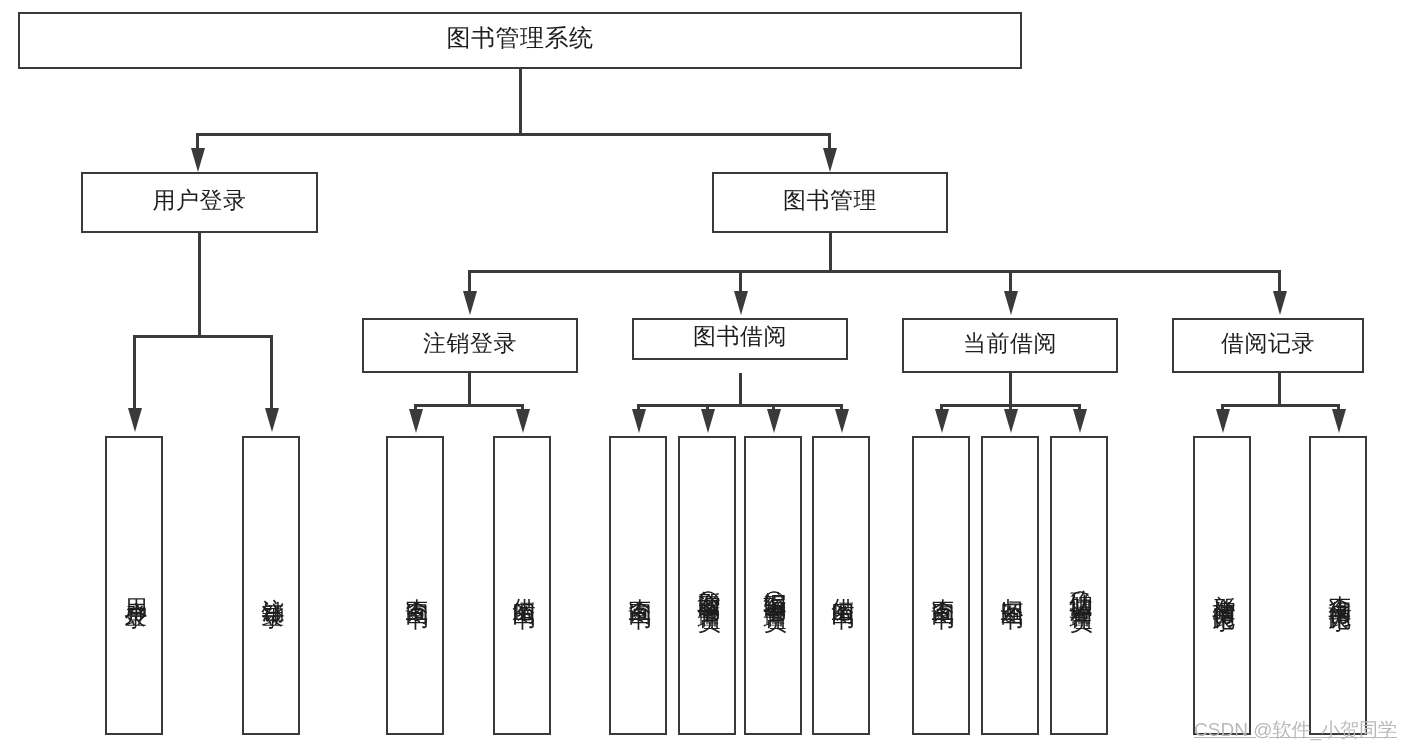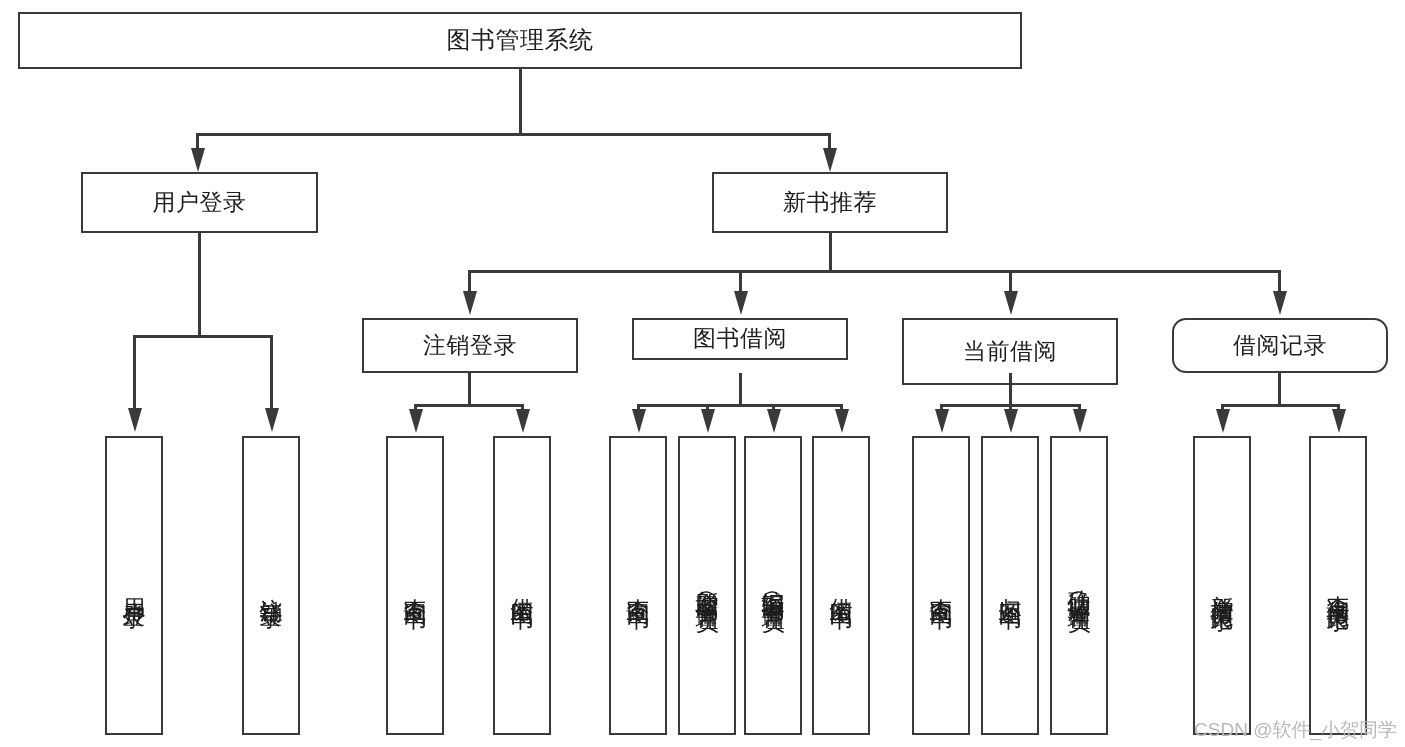--- a/index.html
+++ b/index.html
@@ -25,20 +25,21 @@
     background: #ffffff;
     display: flex;
     align-items: center;
     justify-content: center;
     color: #1d1d1d;
   }
   .node .label {
     display: block;
     text-align: center;
     letter-spacing: 0.5px;
+    font-family: Liberation Mono, monospace;
   }
   
   .node.horiz .label {
     writing-mode: horizontal-tb;
     font-size: 23px;
     line-height: 1.2;
   }
   .node.root .label { font-size: 24px; }
   
   .node.vert {
@@ -72,20 +73,21 @@
   }
   
   #watermark {
     position: absolute;
     right: 8px;
     bottom: 4px;
     font-size: 19px;
     color: #b9b9b9;
     white-space: nowrap;
     font-family: "Liberation Sans", "DejaVu Sans", sans-serif;
+    text-decoration: underline;
   }
 </style>
 </head>
 <body>
 
 <div id="canvas">
 
   <div class="node root horiz" style="left:18px; top:12px; width:1004px; height:57px;">
     <span class="label">图书管理系统</span>
   </div>
@@ -97,21 +99,21 @@
   <div class="ln v" style="left:196px; top:133px; height:22px;"></div>
   <div class="arrow" style="left:191px; top:148px;"></div>
 
   <div class="ln v" style="left:828px; top:133px; height:22px;"></div>
   <div class="arrow" style="left:823px; top:148px;"></div>
 
   <div class="node horiz" style="left:81px; top:172px; width:237px; height:61px;">
     <span class="label">用户登录</span>
   </div>
   <div class="node horiz" style="left:712px; top:172px; width:236px; height:61px;">
-    <span class="label">新书推荐</span>
+    <span class="label">图书管理</span>
   </div>
 
   <div class="ln v" style="left:198px; top:233px; height:104px;"></div>
   <div class="ln h" style="left:133px; top:335px; width:139px;"></div>
   <div class="ln v" style="left:133px; top:335px; height:80px;"></div>
   <div class="arrow" style="left:128px; top:408px;"></div>
   <div class="ln v" style="left:270px; top:335px; height:80px;"></div>
   <div class="arrow" style="left:265px; top:408px;"></div>
 
   <div class="ln v" style="left:829px; top:233px; height:39px;"></div>
@@ -128,24 +130,24 @@
 
   <div class="ln v" style="left:1278px; top:270px; height:25px;"></div>
   <div class="arrow" style="left:1273px; top:291px;"></div>
 
   <div class="node horiz" style="left:362px; top:318px; width:216px; height:55px;">
     <span class="label">注销登录</span>
   </div>
   <div class="node horiz" style="left:632px; top:318px; width:216px; height:42px;">
     <span class="label">图书借阅</span>
   </div>
-  <div class="node horiz" style="left:902px; top:318px; width:216px; height:67px;">
+  <div class="node horiz" style="left:902px; top:318px; width:216px; height:55px;">
     <span class="label">当前借阅</span>
   </div>
-  <div class="node horiz" style="left:1172px; top:318px; width:216px; height:55px;border-radius:14px;">
+  <div class="node horiz" style="left:1172px; top:318px; width:192px; height:55px;">
     <span class="label">借阅记录</span>
   </div>
 
   <div class="ln v" style="left:468px; top:373px; height:33px;"></div>
   <div class="ln h" style="left:414px; top:404px; width:110px;"></div>
   <div class="ln v" style="left:414px; top:404px; height:12px;"></div>
   <div class="arrow" style="left:409px; top:409px;"></div>
   <div class="ln v" style="left:521px; top:404px; height:12px;"></div>
   <div class="arrow" style="left:516px; top:409px;"></div>
 

